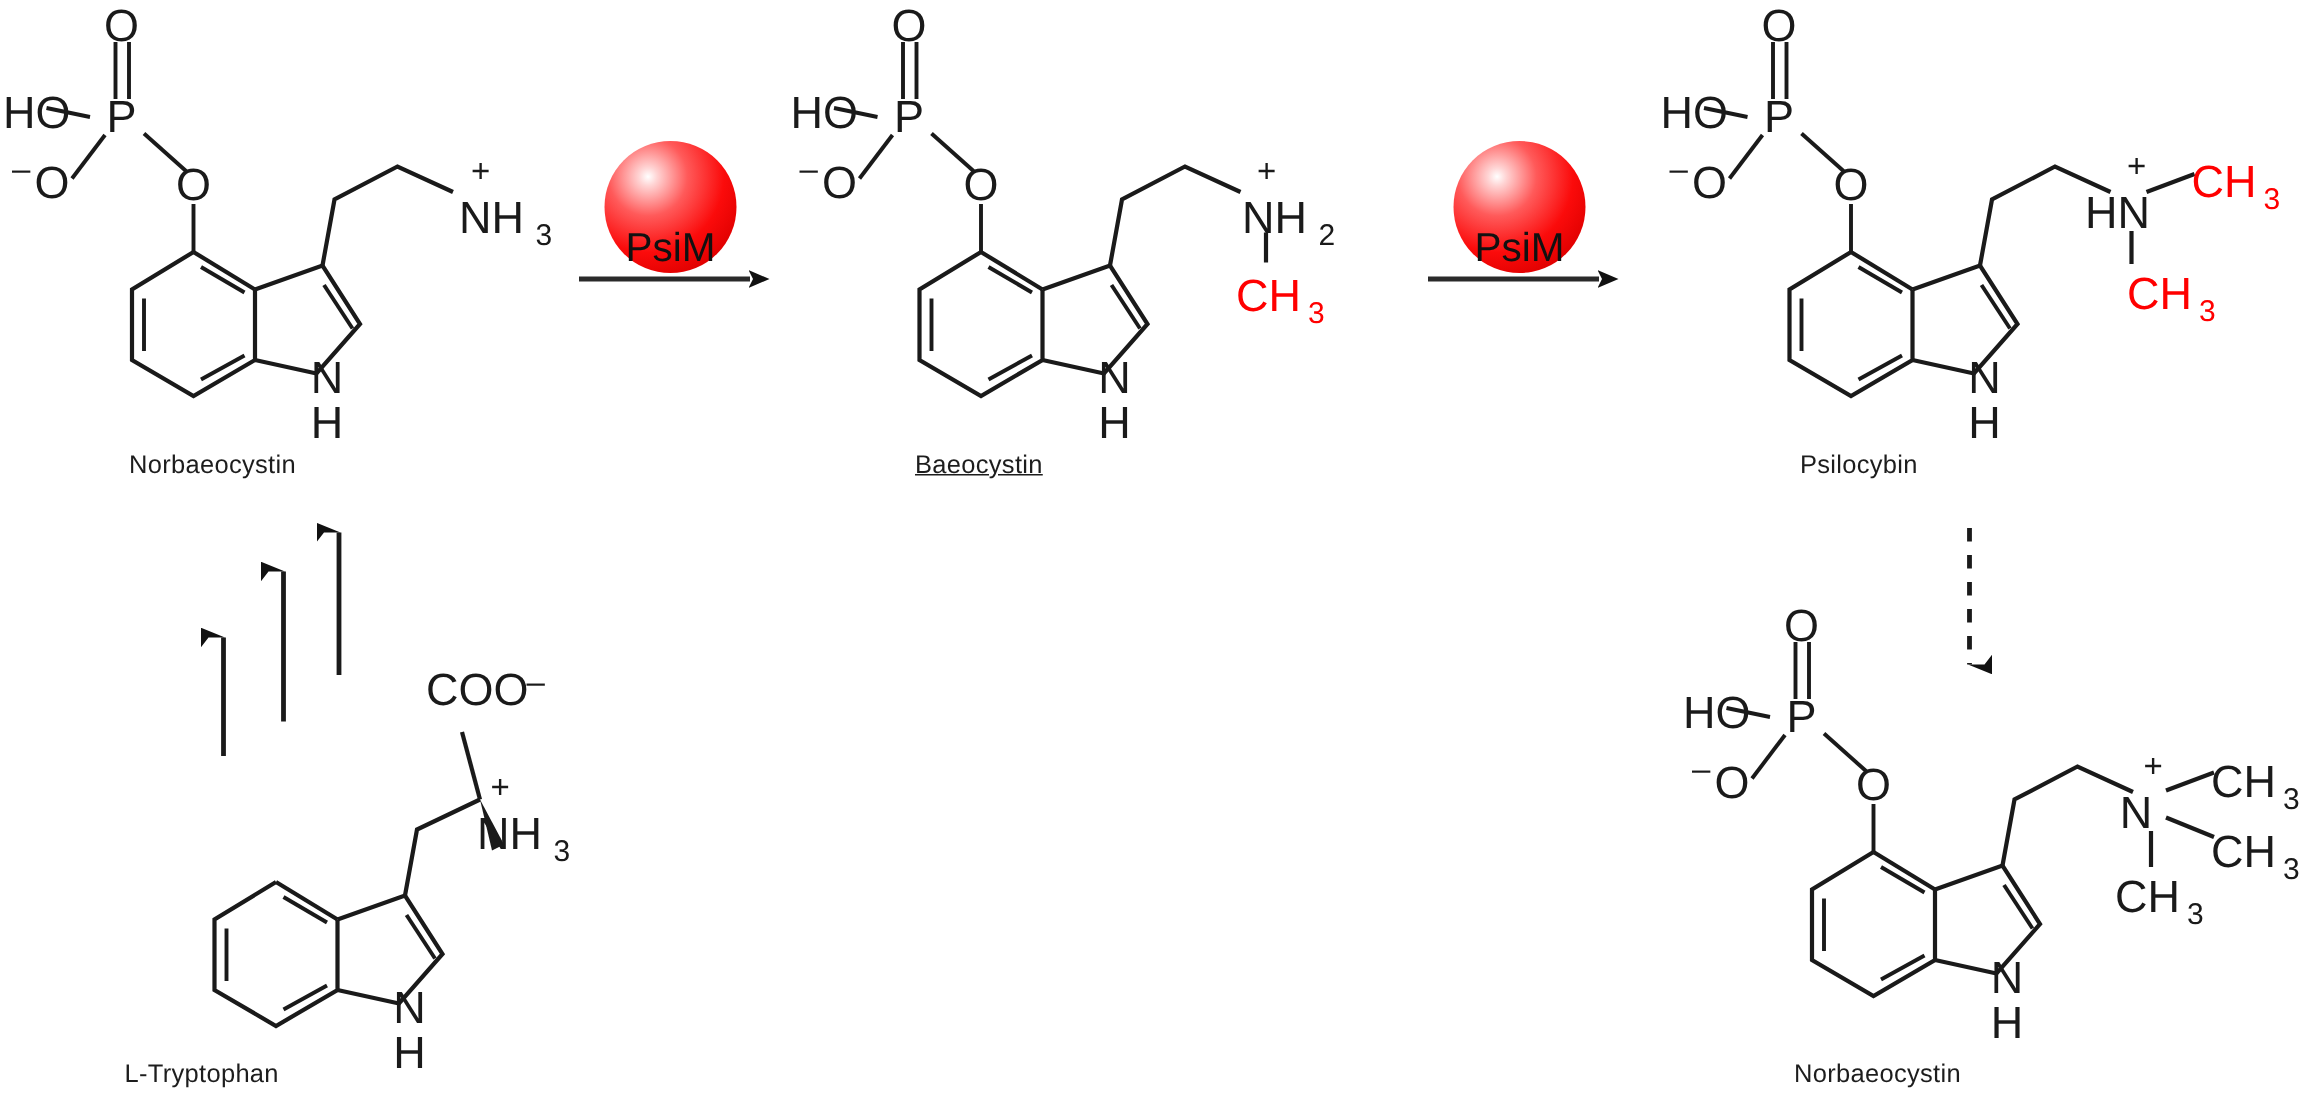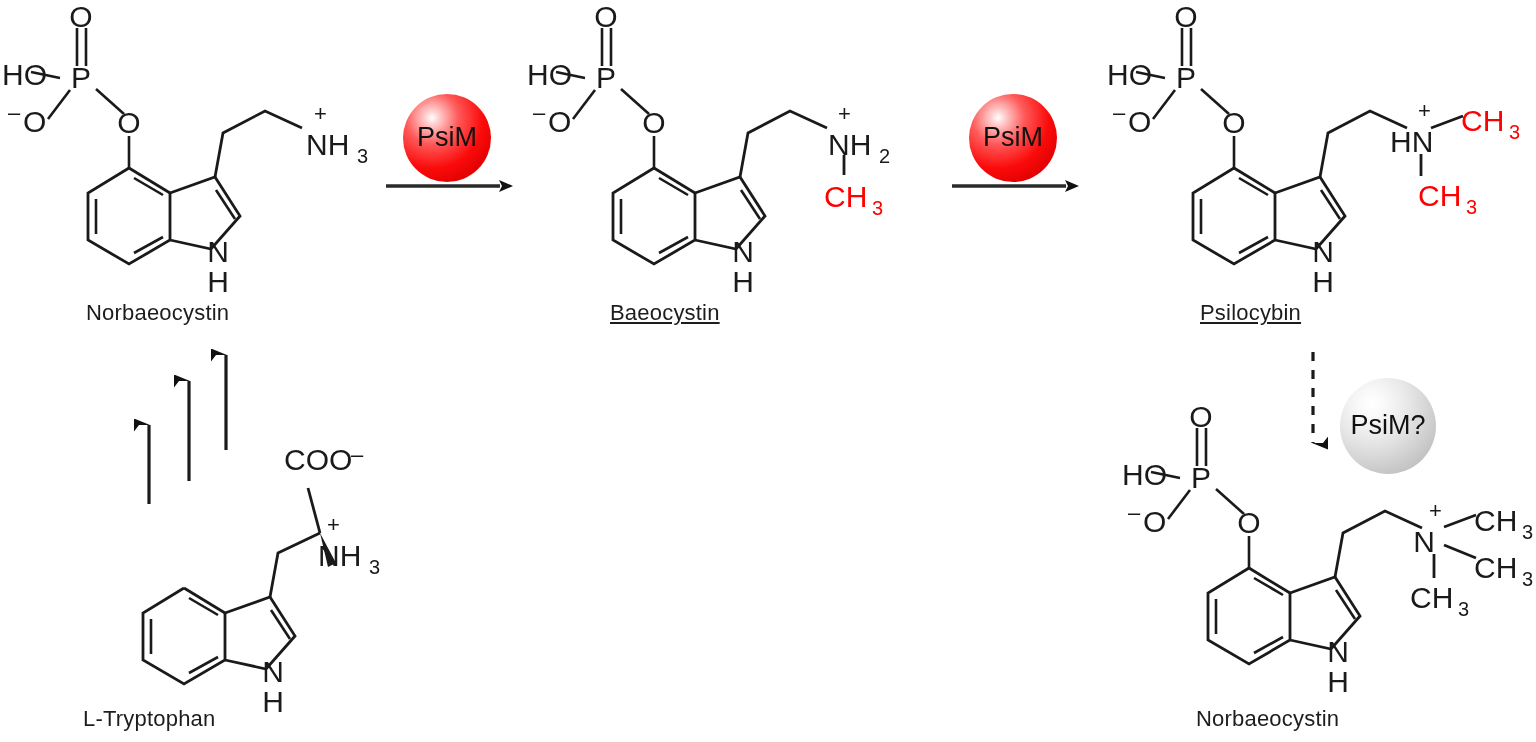--- a/index.html
+++ b/index.html
@@ -7,29 +7,29 @@
     width:1536px;height:742px;
     font-family:"Liberation Sans", sans-serif;
     color:#1a1a1a;
     overflow:hidden;
     position:relative;
   }
   #stage{position:absolute;left:0;top:0;width:1536px;height:742px;}
   svg.layer{position:absolute;left:0;top:0;width:1536px;height:742px;overflow:visible;}
   .cap{
     position:absolute;
-    font-size:22px;
+    font-size:17px;
     color:#1d1d1d;
     white-space:nowrap;
     letter-spacing:0.2px;
   }
   .sphere{
     position:absolute;
     border-radius:50%;
-    display:flex;align-items:center;justify-content:center;
+    display:flex;align-items:flex-end;justify-content:center;
   }
   .sphere span{
     font-size:27px;
     font-weight:500;
     color:#111;
     letter-spacing:0px;
     position:relative;
     top:-1px;
   }
   .sphere-red{
@@ -236,23 +236,20 @@
   </svg>
 
   <div class="sphere sphere-red" style="left:403px;top:94px;width:88px;height:88px;">
     <span>PsiM</span>
   </div>
 
   <div class="sphere sphere-red" style="left:969px;top:94px;width:88px;height:88px;">
     <span>PsiM</span>
   </div>
 
-  <div class="sphere sphere-gray" style="left:1340px;top:378px;width:96px;height:96px;">
-    <span>PsiM?</span>
-  </div>
 
   <div class="cap" style="left:86px;top:300px;">Norbaeocystin</div>
   <div class="cap" style="left:610px;top:300px;text-decoration:underline;">Baeocystin</div>
-  <div class="cap" style="left:1200px;top:300px;text-decoration:underline;">Psilocybin</div>
+  <div class="cap" style="left:1200px;top:300px;">Psilocybin</div>
   <div class="cap" style="left:1196px;top:706px;">Norbaeocystin</div>
   <div class="cap" style="left:83px;top:706px;text-align:right;">L-Tryptophan</div>
 
 </div>
 
 </body></html>

